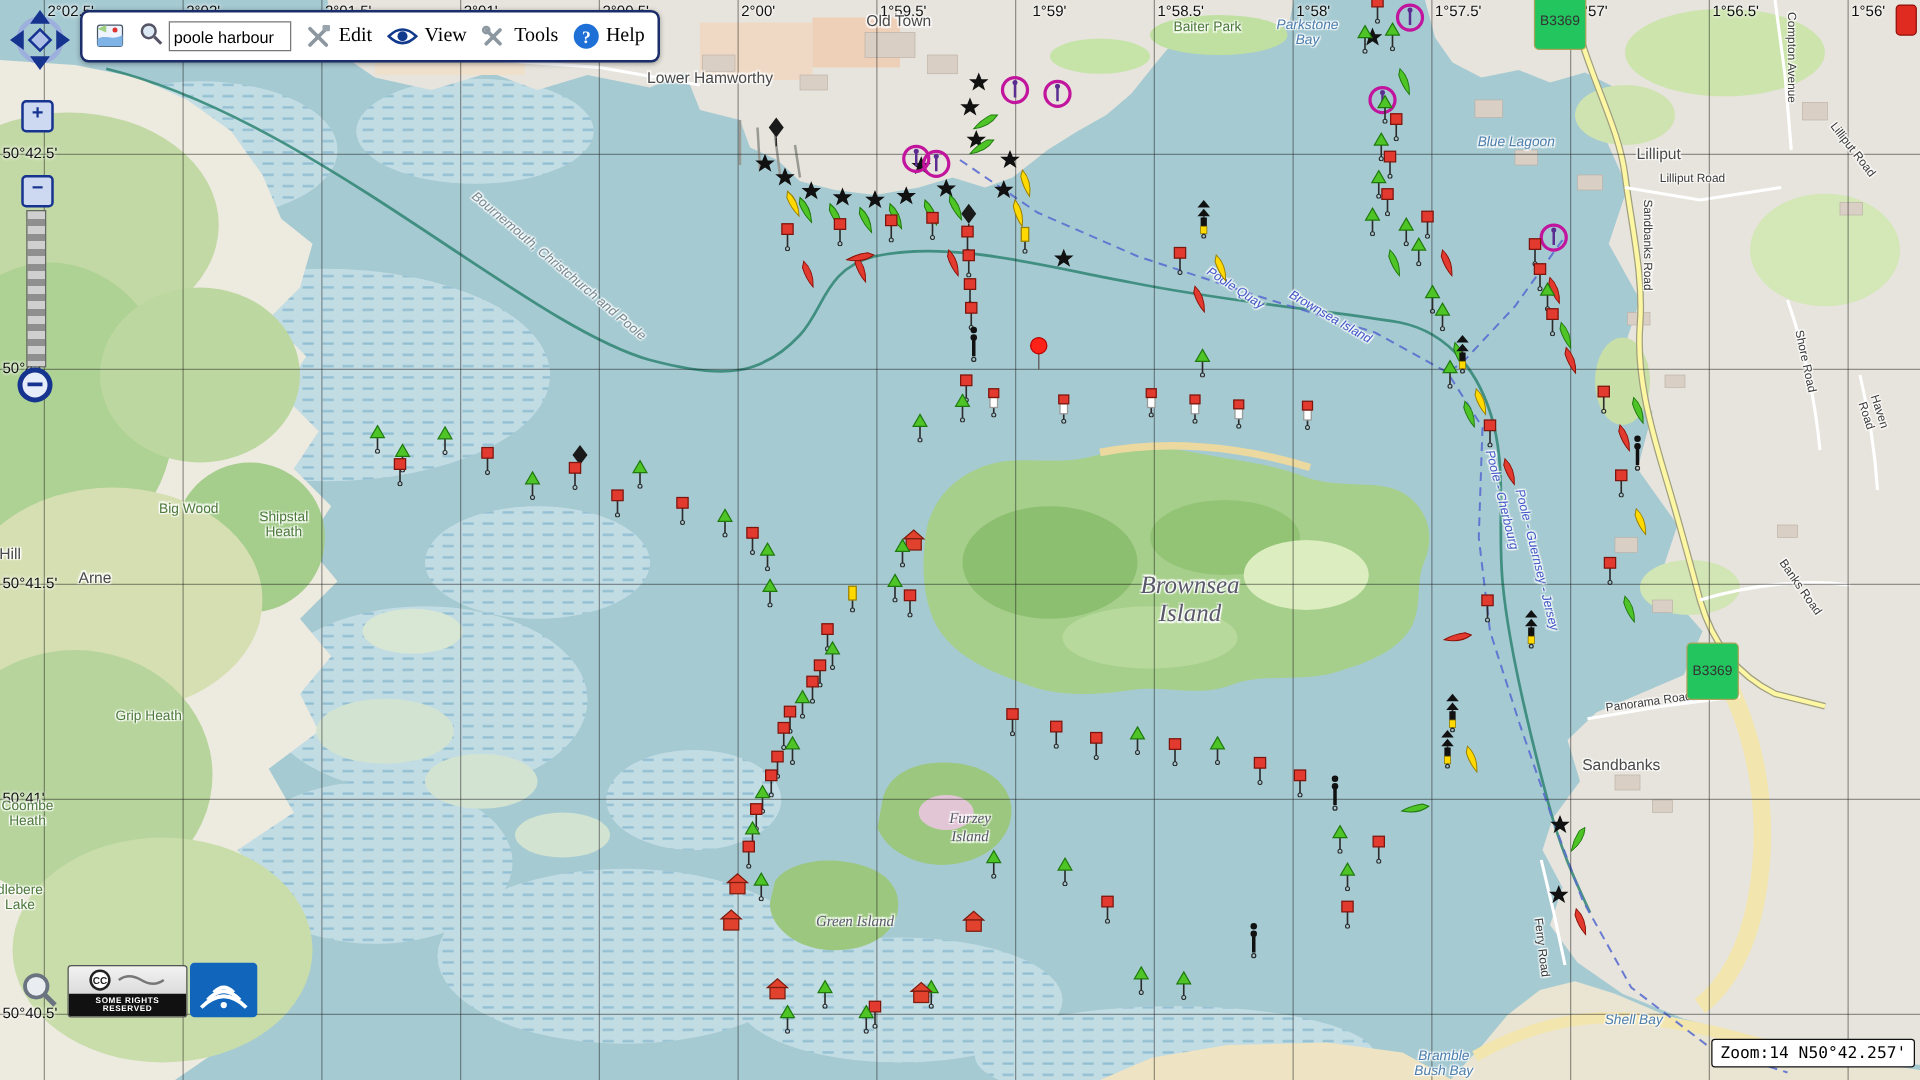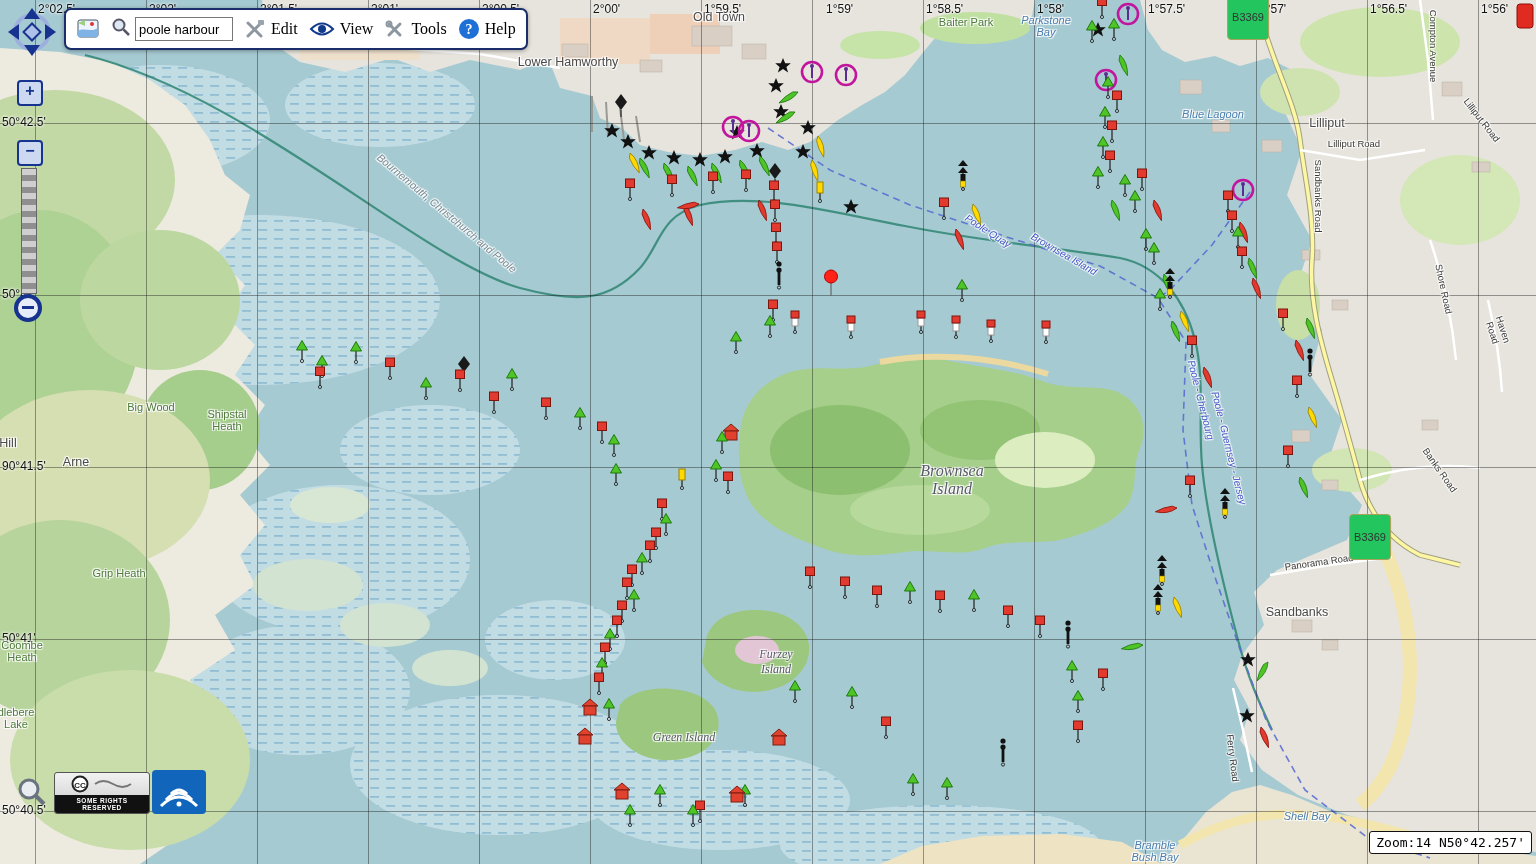--- a/index.html
+++ b/index.html
@@ -12,21 +12,21 @@
   .gridh{position:absolute;left:0;height:1px;width:1536px;background:rgba(25,25,25,.42);z-index:2;}
   .glabel{position:absolute;z-index:2;font-size:12px;color:#101010;
           text-shadow:0 0 3px #fff,0 0 3px #fff;white-space:nowrap;}
 
   
   .lbl{position:absolute;z-index:3;white-space:pre-line;text-align:center;pointer-events:none;
        text-shadow:1px 1px 1px #fff,-1px -1px 1px #fff,1px -1px 1px #fff,-1px 1px 1px #fff;}
   .place{font-size:12.5px;color:#4a4a4a;}
   .park{font-size:11px;color:#4e7a3d;}
   .water{font-size:11px;color:#4d7fae;font-style:italic;}
-  .island{font-size:16px;color:#59596a;font-style:italic;font-family:"Liberation Serif",serif;}
+  .island{font-size:20px;color:#59596a;font-style:italic;font-family:"Liberation Serif",serif;}
   .island-sm{font-size:12px;color:#59596a;font-style:italic;font-family:"Liberation Serif",serif;}
   .route{font-size:10px;color:#4056c8;font-style:italic;}
   .route-gray{font-size:10.5px;color:#7a8a92;font-style:italic;}
   .road{font-size:9.5px;color:#3a3a3a;}
   .badge{position:absolute;z-index:3;background:#22c55e;border:1.5px solid #a9a25a;border-radius:4px;
          font-size:11px;color:#333;padding:16px 4px;transform:translate(-50%,-50%);white-space:nowrap;}
 
   
   .mk{position:absolute;z-index:4;line-height:0;}
 
@@ -232,21 +232,21 @@
       <div class="glabel" style="left: 1259px; top: 2px;">1°57'</div>
       <div class="gridv" style="left: 1367px;"></div>
       <div class="glabel" style="left: 1370px; top: 2px;">1°56.5'</div>
       <div class="gridv" style="left: 1478px;"></div>
       <div class="glabel" style="left: 1481px; top: 2px;">1°56'</div>
       <div class="gridh" style="top: 123px;"></div>
       <div class="glabel" style="left: 2px; top: 115px;">50°42.5'</div>
       <div class="gridh" style="top: 295px;"></div>
       <div class="glabel" style="left: 2px; top: 287px;">50°42'</div>
       <div class="gridh" style="top: 467px;"></div>
-      <div class="glabel" style="left: 2px; top: 459px;">90°41.5'</div>
+      <div class="glabel" style="left: 2px; top: 459px;">50°41.5'</div>
       <div class="gridh" style="top: 639px;"></div>
       <div class="glabel" style="left: 2px; top: 631px;">50°41'</div>
       <div class="gridh" style="top: 811px;"></div>
       <div class="glabel" style="left: 2px; top: 803px;">50°40.5'</div>
     </div>
   <div id="label-layer">
       <div class="lbl place" style="left: 568px; top: 62px; transform: translate(-50%, -50%) rotate(0deg);">Lower Hamworthy</div>
       <div class="lbl place" style="left: 719px; top: 17px; transform: translate(-50%, -50%) rotate(0deg);">Old Town</div>
       <div class="lbl park" style="left: 966px; top: 22px; transform: translate(-50%, -50%) rotate(0deg);">Baiter Park</div>
       <div class="lbl water" style="left: 1046px; top: 26px; transform: translate(-50%, -50%) rotate(0deg);">Parkstone

